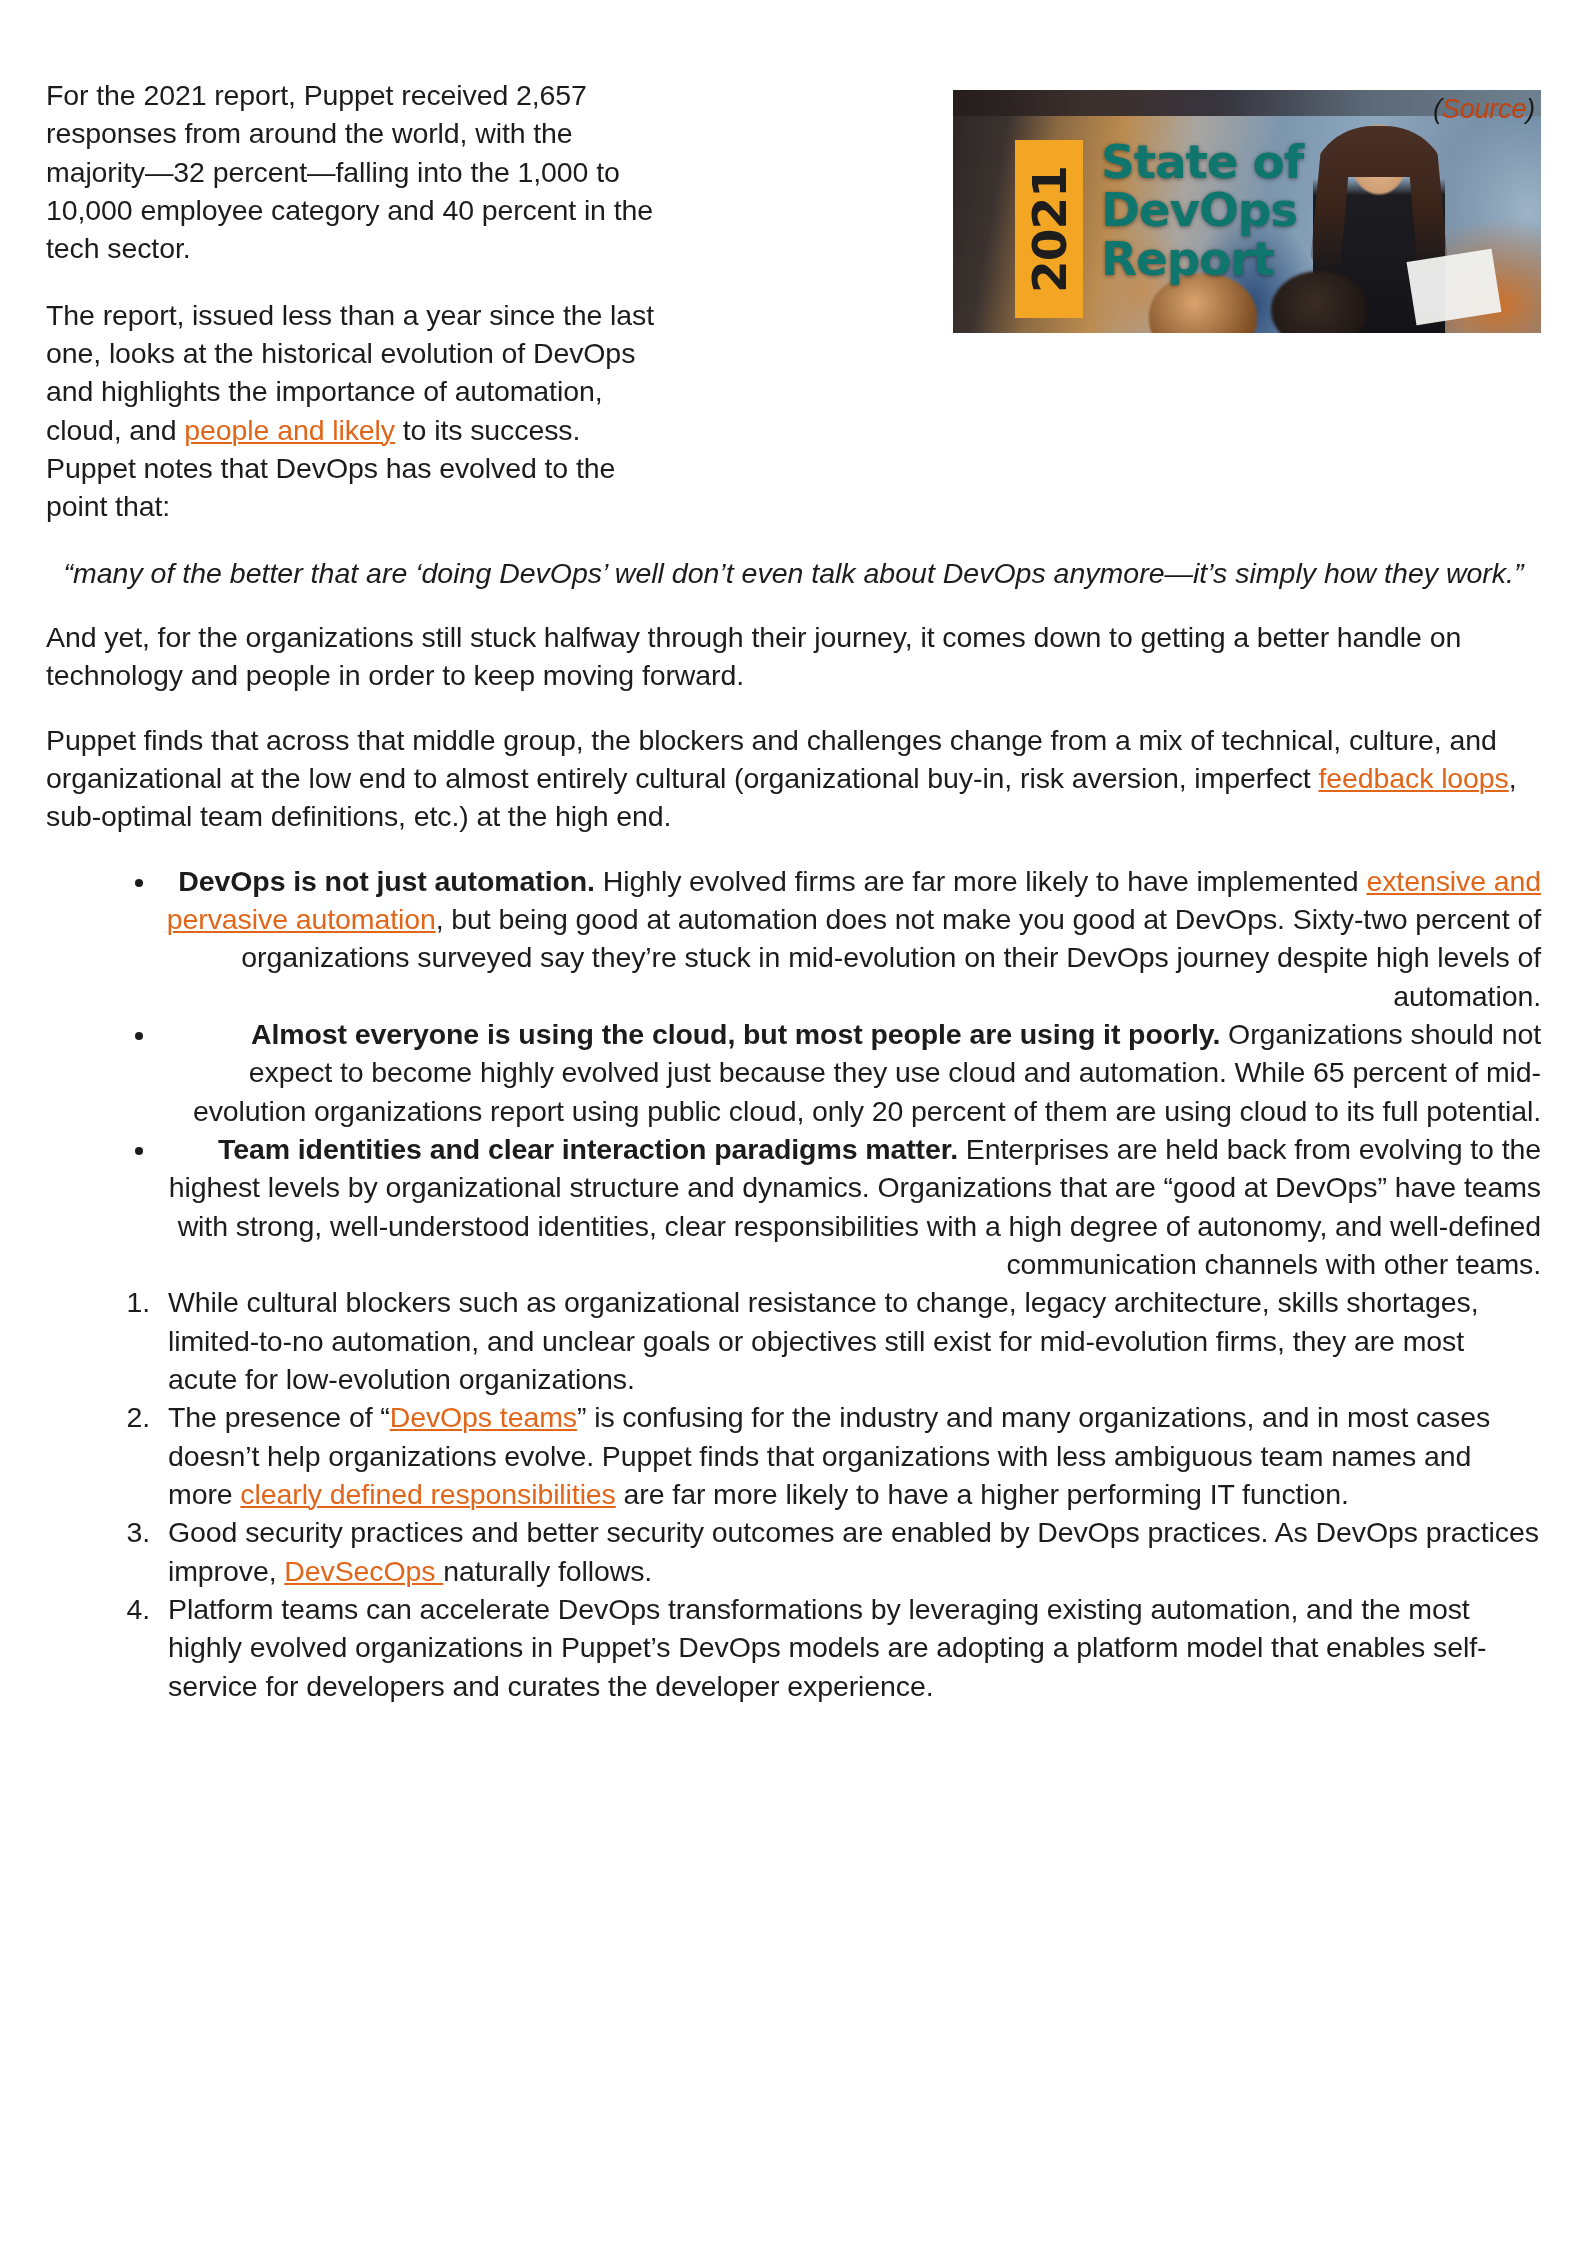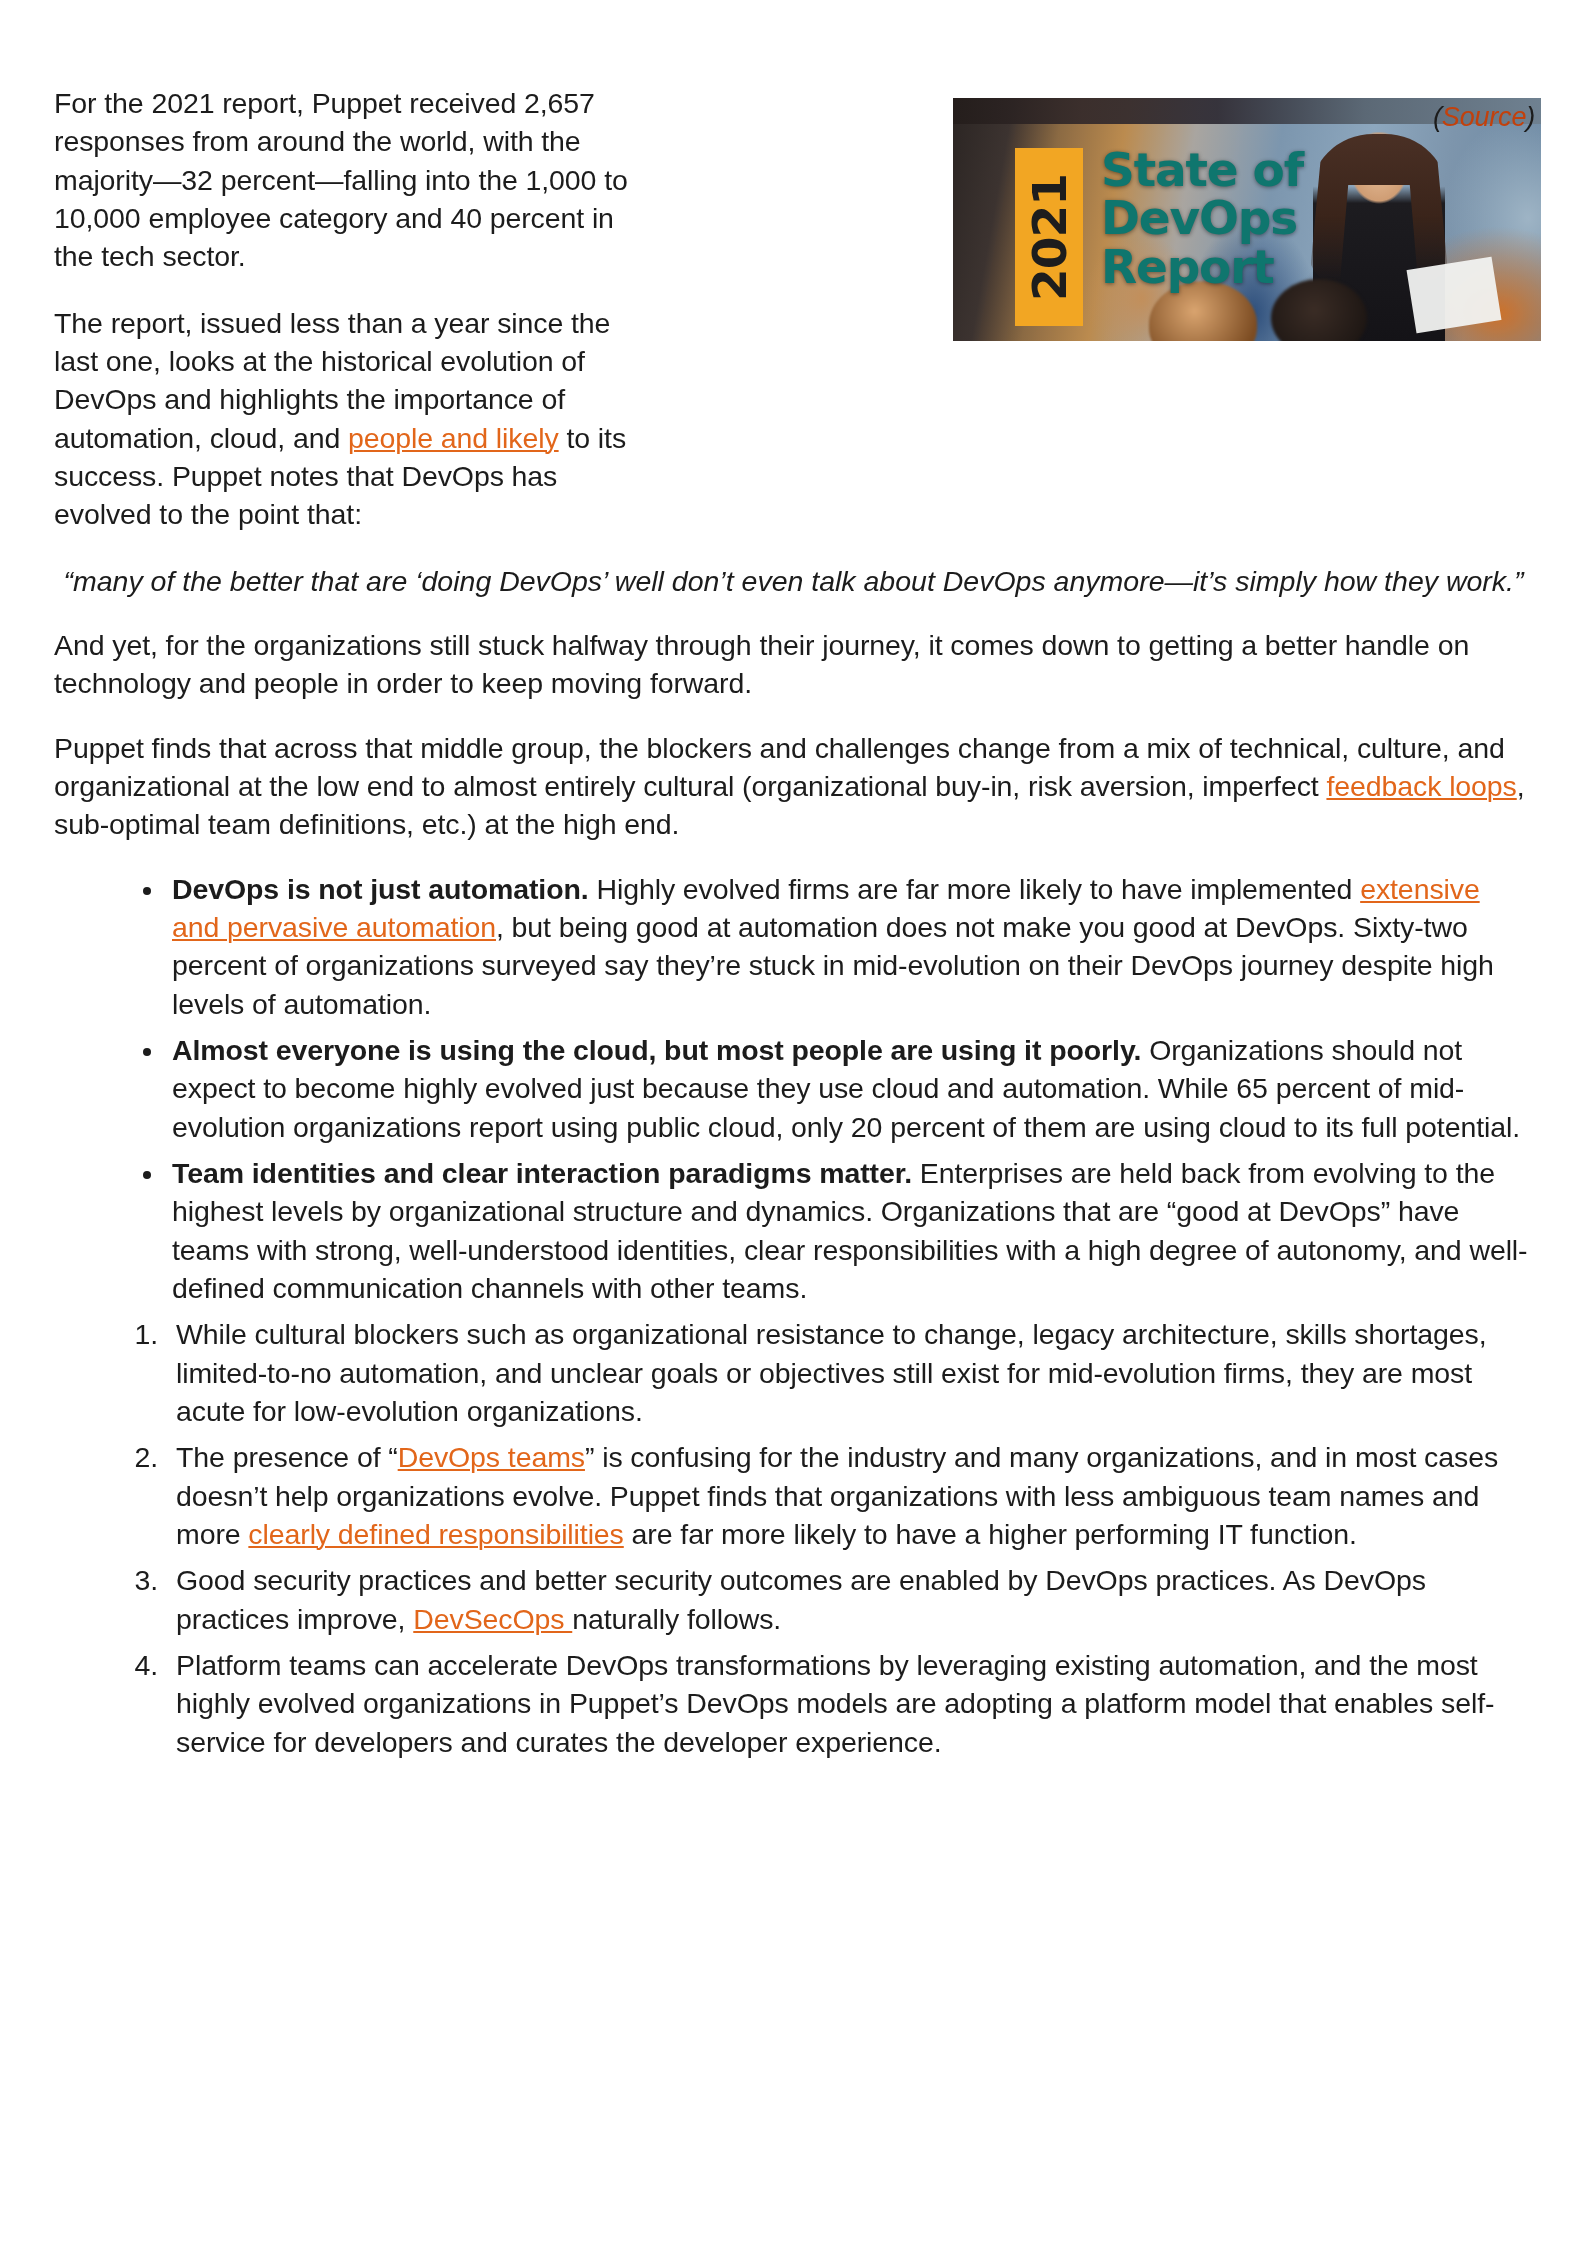--- a/index.html
+++ b/index.html
@@ -27,21 +27,21 @@
     left: 46px;
     top: 76px;
     width: 1495px;
   }
 
   
   p, li {
     font-size: 28.5px;
     line-height: 1.345;
     color: #1c1c1c;
-    margin: 8px;
+    margin: 0;
     letter-spacing: -0.1px;
   }
   .para {
     margin-bottom: 26px;
   }
   a.link {
     color: #e2661a;
     text-decoration: underline;
     text-underline-offset: 2px;
     text-decoration-thickness: 1.5px;
@@ -190,20 +190,21 @@
 
   
   ul.bullets {
     margin: 0 0 0 0;
     padding-left: 112px;
     list-style: disc;
   }
   ul.bullets > li {
     margin-bottom: 0px;
     padding-left: 6px;
+    text-align: right;
   }
   ul.bullets > li::marker { font-size: 26px; }
 
   ol.numbers {
     margin: 0;
     padding-left: 112px;
     list-style: decimal;
   }
   ol.numbers > li {
     padding-left: 10px;

